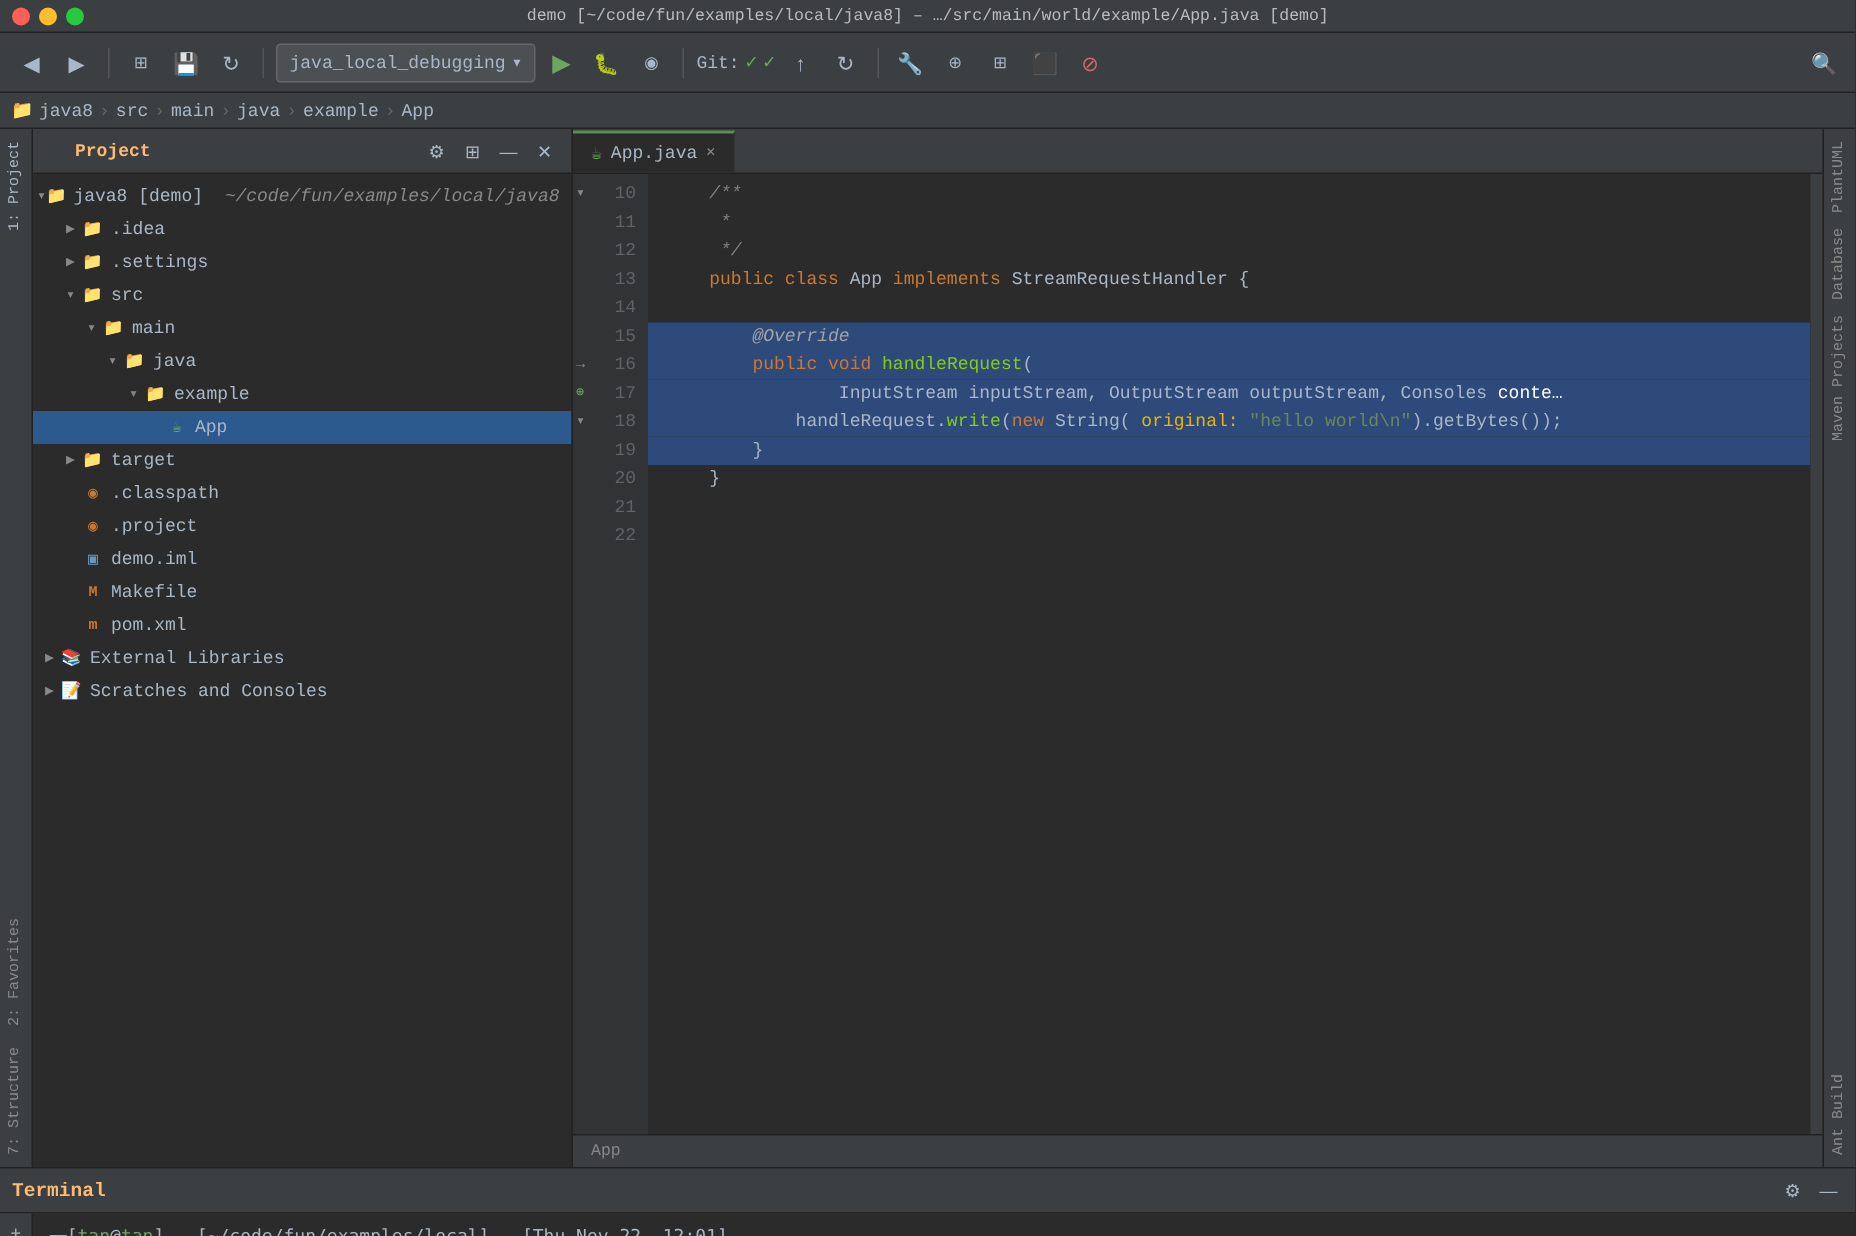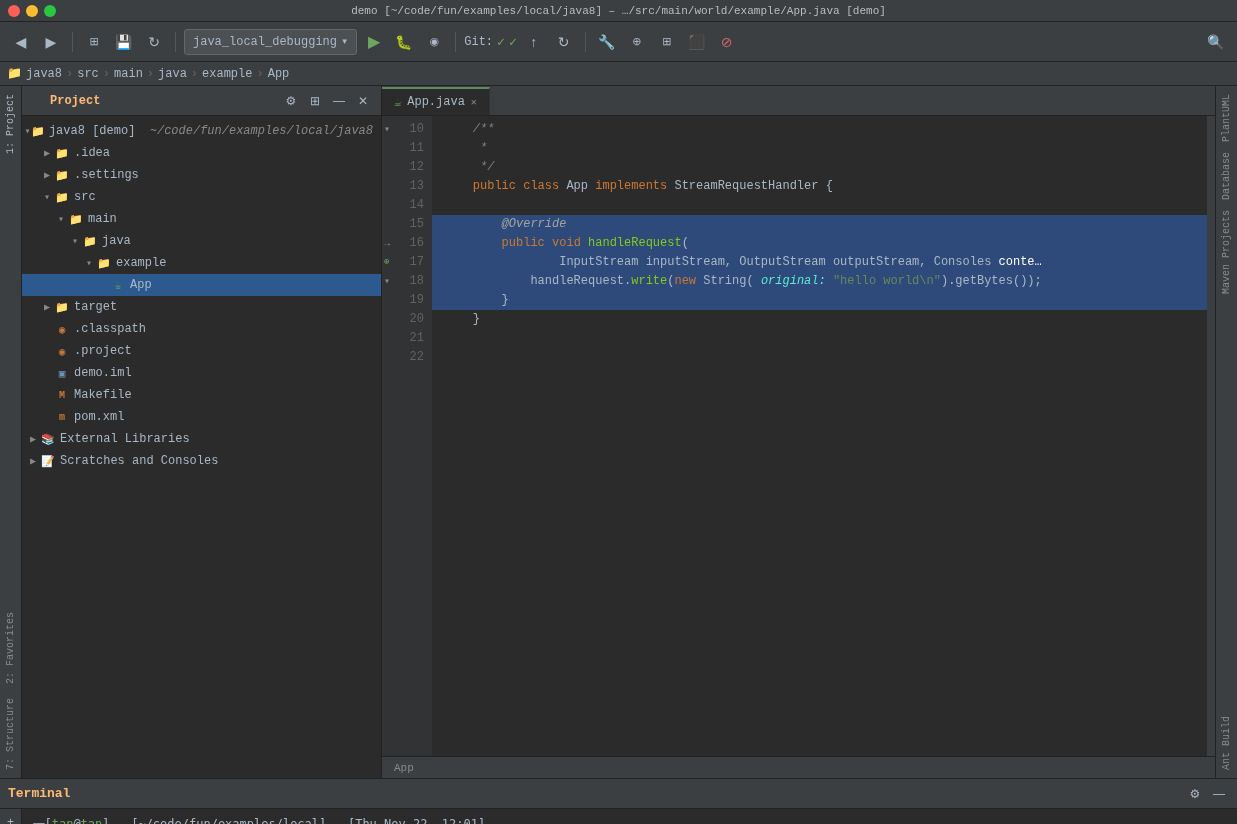--- a/index.html
+++ b/index.html
@@ -305,21 +305,21 @@
       align-items: center;
     }
     .code-line.highlighted { background: #2d4a7a; }
     .kw { color: #cc7832; }
     .cm { color: #808080; font-style: italic; }
     .cm-green { color: #6ea660; font-style: italic; }
     .str { color: #6a8759; }
     .fn { color: #84cc16; }
     .ann { color: #a3a3a3; font-style: italic; }
     .type { color: #a9b7c6; }
-    .hint { color: #5eead4; font-style: italic; }
+    .hint { color: #eab308; }
 
     #scrollbar-right {
       width: 8px;
       background: #3c3f41;
     }
 
     
     #editor-bottom {
       height: 22px;
       background: #3c3f41;

